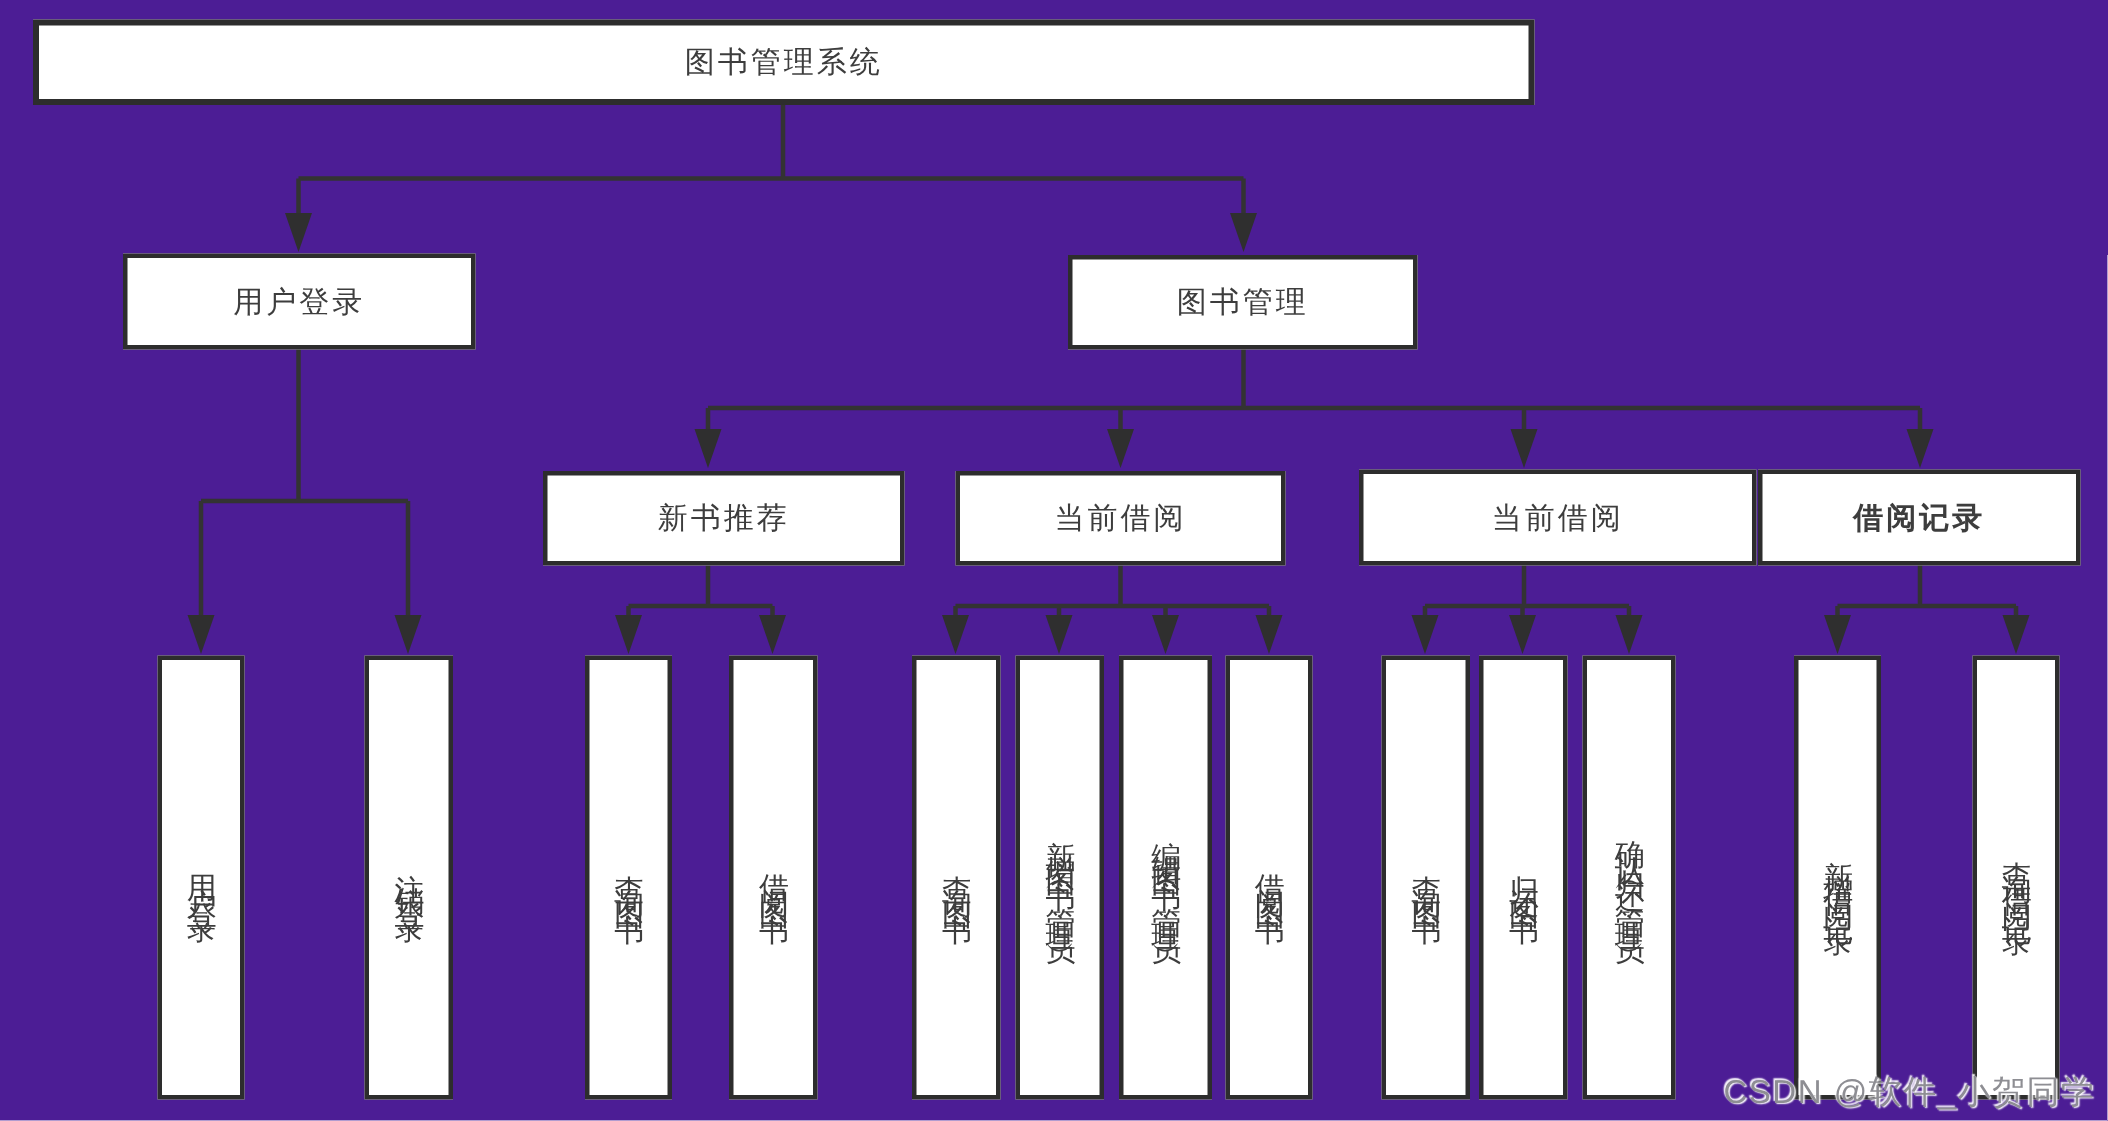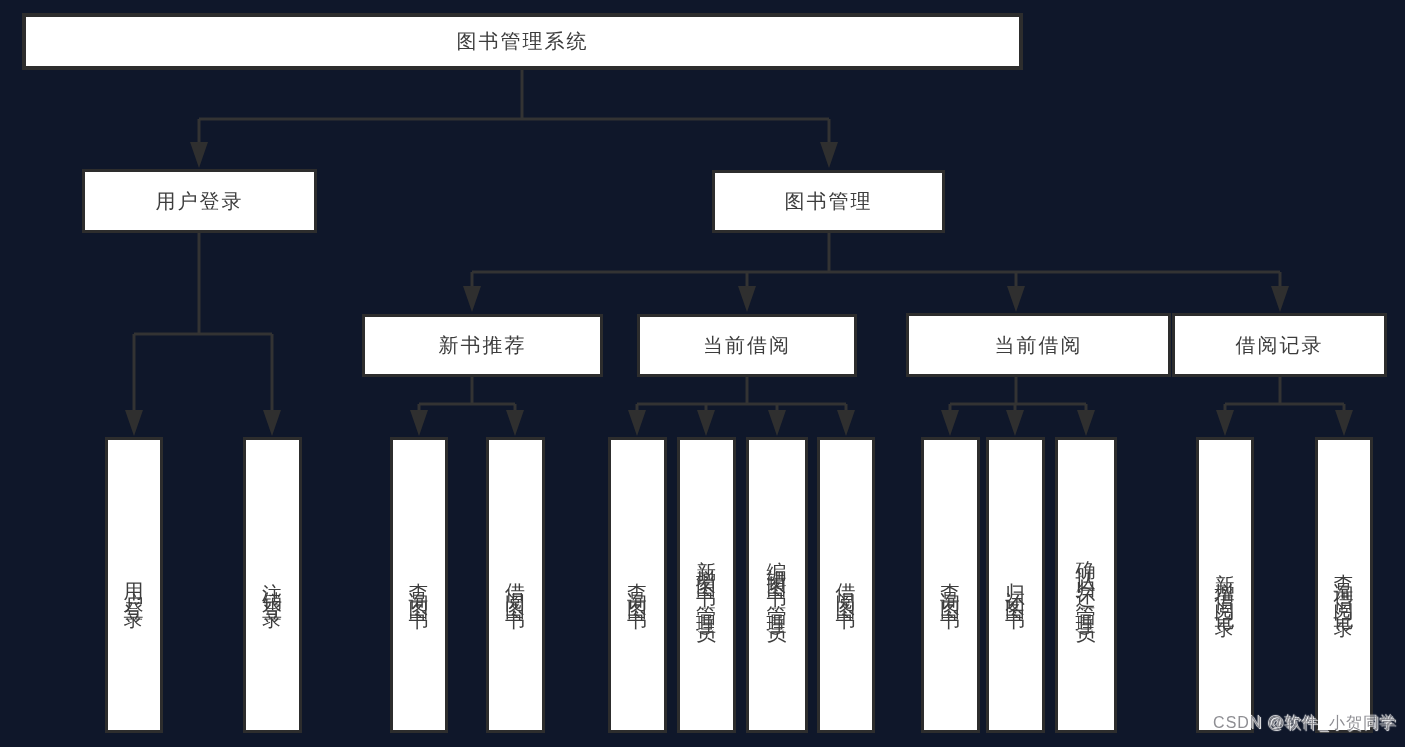--- a/index.html
+++ b/index.html
@@ -1,35 +1,35 @@
 <!DOCTYPE html>
 <html><head>
 <meta charset="utf-8">
 <style>
   html,body{margin:0;padding:0;background:#ffffff;}
   .canvas{
-    position:relative;width:1405px;height:747px;background:#0f172a;
+    position:relative;width:1405px;height:747px;background:#4c1d95;
     font-family:"Liberation Sans","DejaVu Sans",sans-serif;overflow:hidden;
   }
   .wires{position:absolute;left:0;top:0;z-index:0;}
   .node{
     position:absolute;box-sizing:border-box;background:#ffffff;
     border:3px solid #2d2d2d;color:#3d3d3d;
     display:flex;align-items:center;justify-content:center;
     font-size:20px;z-index:1;
   }
   .node.root{border-width:4px;}
   .h-node span{letter-spacing:2px;white-space:nowrap;}
   .v-node span{
     writing-mode:vertical-rl;text-orientation:mixed;
     letter-spacing:9px;line-height:1;white-space:nowrap;
   }
   .watermark{
     position:absolute;top:713px;right:8px;z-index:5;
-    font-size:16px;letter-spacing:1px;color:#8e8e93;
+    font-size:22px;letter-spacing:1px;color:#8e8e93;
     text-shadow:1px 1px 1px #ffffff,-1px -1px 1px #ffffff;
     white-space:nowrap;
   }
 </style>
 </head>
 <body>
 
 <div class="canvas">
 
   <svg class="wires" width="1405" height="747" viewBox="0 0 1405 747">
@@ -85,21 +85,21 @@
 
   <div class="node h-node" style="left:362px;top:314px;width:241px;height:63px;">
     <span>新书推荐</span>
   </div>
   <div class="node h-node" style="left:637px;top:314px;width:220px;height:63px;">
     <span>当前借阅</span>
   </div>
   <div class="node h-node" style="left:906px;top:313px;width:265px;height:64px;">
     <span>当前借阅</span>
   </div>
-  <div class="node h-node" style="left:1172px;top:313px;width:215px;height:64px;">
+  <div class="node h-node" style="left:1172px;top:313px;width:215px;height:64px;font-weight:bold;">
     <span>借阅记录</span>
   </div>
 
   <div class="node v-node" style="left:105px;top:437px;width:58px;height:296px;">
     <span>用户登录</span>
   </div>
   <div class="node v-node" style="left:243px;top:437px;width:59px;height:296px;">
     <span>注销登录</span>
   </div>
 

